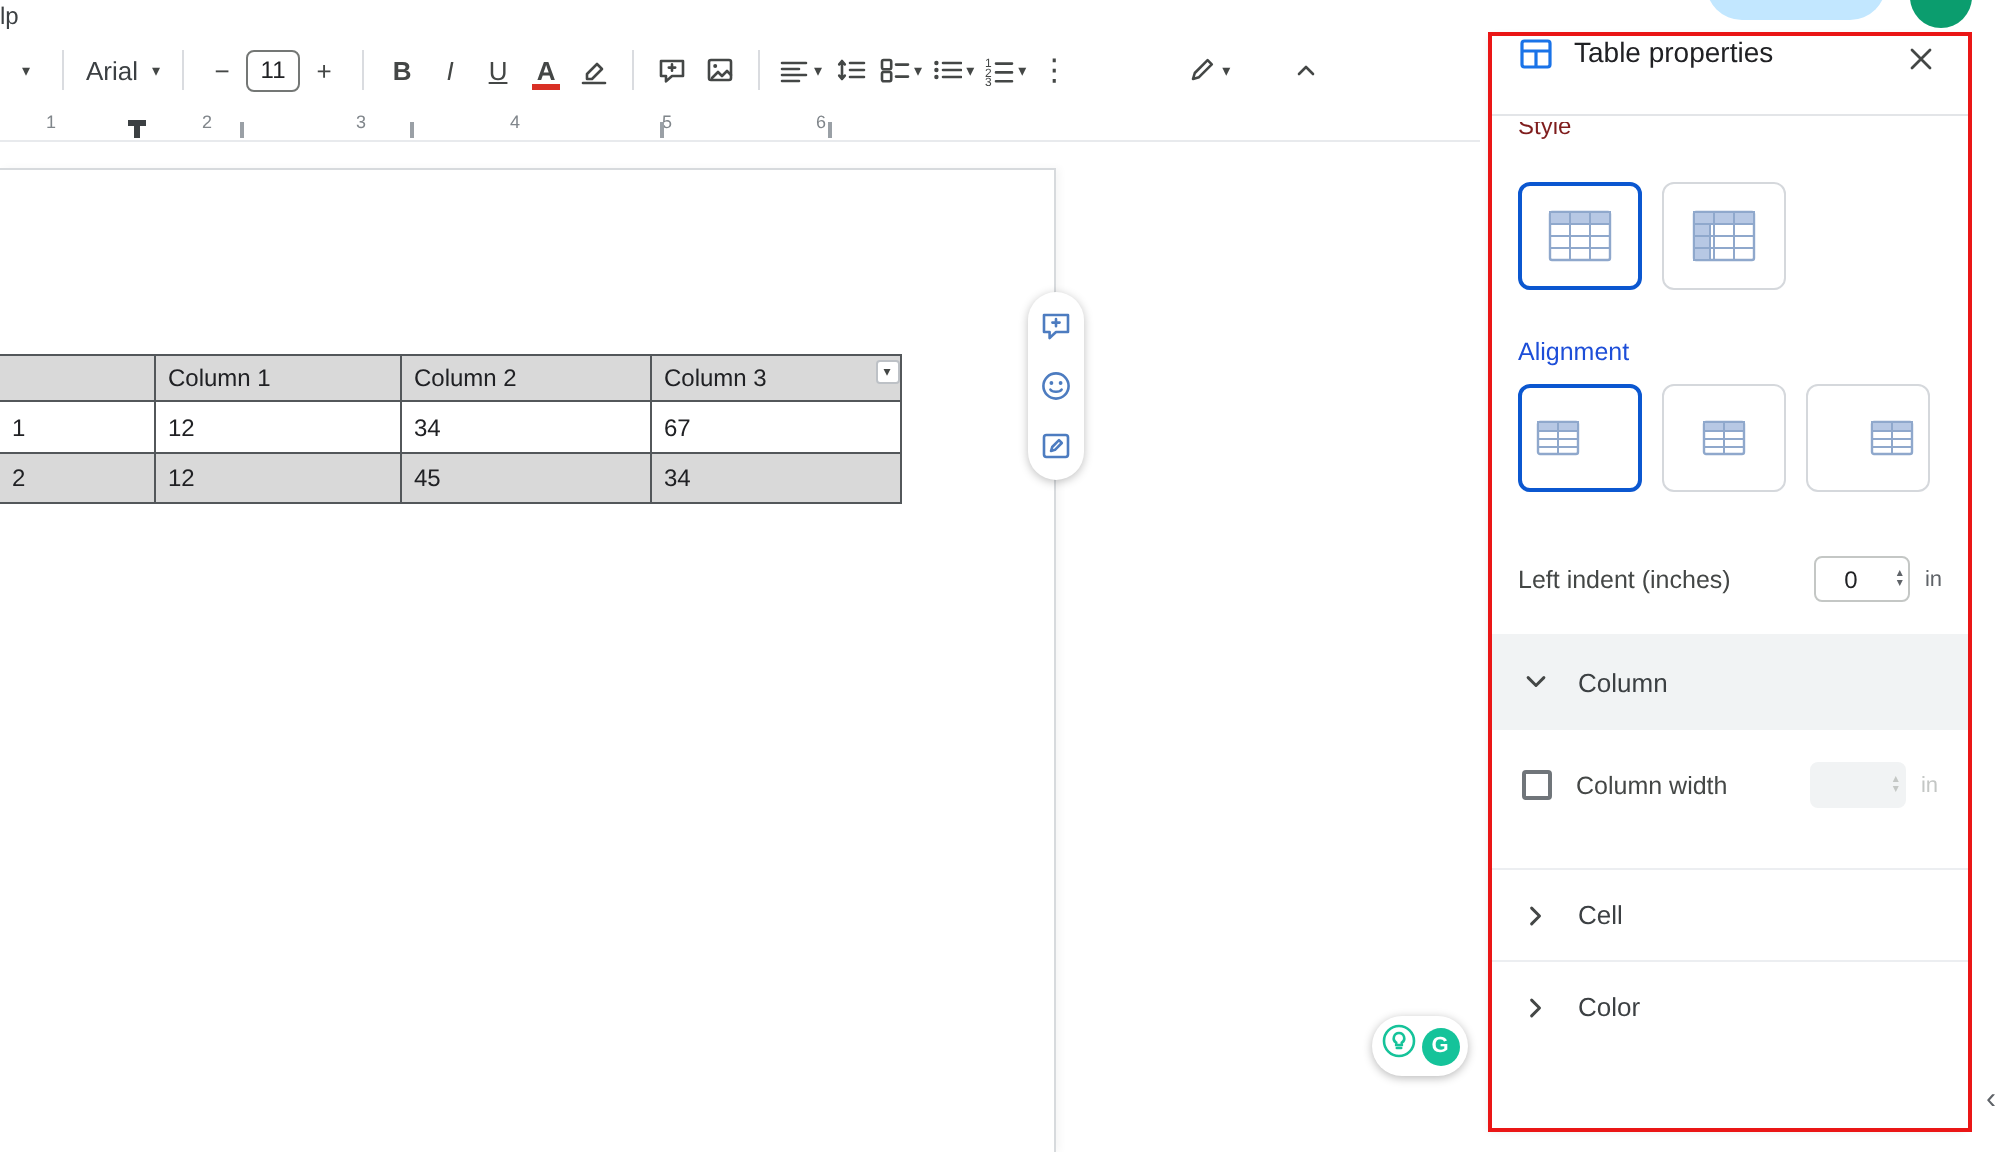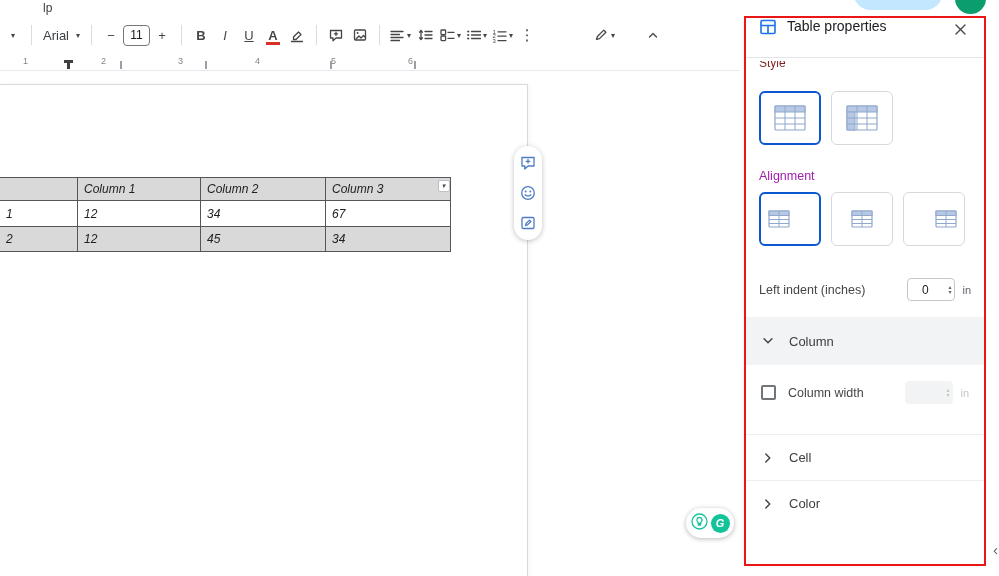--- a/index.html
+++ b/index.html
@@ -2,21 +2,21 @@
 <html><head>
 <meta charset="utf-8">
 <style>
   * { box-sizing: border-box; }
   html,body { margin:0; padding:0; }
   body { font-family:"Liberation Sans", sans-serif; background:#fff; }
   .root { position:relative; width:999px; height:576px; background:#fff; overflow:hidden; color:#202124; }
 
   
   .topbar { position:absolute; left:0; top:0; right:0; height:53px; background:#fff; z-index:5; }
-  .menu-fragment { position:absolute; left:0; top:1px; font-size:12px; color:#3c4043;padding-left:43px; }
+  .menu-fragment { position:absolute; left:0; top:1px; font-size:12px; color:#3c4043; }
   .share-btn { position:absolute; top:-26px; right:56px; width:90px; height:36px; border-radius:18px; background:#c2e7ff; }
   .avatar { position:absolute; top:-17px; right:13px; width:31px; height:31px; border-radius:50%; background:#0b9d6e; }
 
   .toolbar { position:absolute; left:0; top:20px; height:30px; display:flex; align-items:center; }
   .ti { height:26px; min-width:24px; display:flex; align-items:center; justify-content:center; border-radius:4px; color:#444746; font-size:13px; padding:0 2px; }
   .ti svg { display:block; }
   .ic path, .ic rect, .ic circle, .ic line { stroke:#444746; fill:none; stroke-width:1.3; stroke-linecap:round; stroke-linejoin:round; }
   .ic .f { fill:#444746; stroke:none; }
   .ic text { fill:#444746; stroke:none; font-size:6px; font-family:"Liberation Sans",sans-serif; }
   .caret { font-size:8px; color:#444746; margin-left:2px; }
@@ -31,21 +31,21 @@
   .more-dots { font-size:15px; color:#444746; letter-spacing:0; }
 
   
   .ruler { position:absolute; left:0; top:54px; width:740px; height:17px; background:#fff; border-bottom:1px solid #e8eaed; z-index:4; }
   .ruler-num { position:absolute; top:2px; font-size:9px; color:#80868b; }
   .marker-dark { position:absolute; top:6px; width:9px; height:3px; background:#3c4043; }
   .marker-dark::after { content:""; position:absolute; left:3px; top:3px; width:3px; height:6px; background:#3c4043; }
   .marker-gray { position:absolute; top:7px; width:2px; height:8px; background:#9aa0a6; }
 
   
-  .canvas { position:absolute; left:0; top:71px; width:745px; bottom:0; background:#fff;font-style:italic; }
+  .canvas { position:absolute; left:0; top:71px; width:745px; bottom:0; background:#fff; }
   .page { position:absolute; left:0; top:13px; width:528px; height:492px; background:#fff; border-top:1px solid #d7dadd; border-right:1px solid #d7dadd; box-shadow:2px 0 4px rgba(0,0,0,0.04); }
 
   .doc-table { position:absolute; left:-1px; top:92px; border-collapse:collapse; table-layout:fixed; font-size:12px; color:#202124; }
   .doc-table td { border:1px solid #53575a; padding:2px 6px; vertical-align:middle; overflow:hidden; white-space:nowrap; }
   .doc-table tr.hdr td { background:#d9d9d9; height:23px; }
   .doc-table tr.r1 td { background:#fff; height:26px; }
   .doc-table tr.r2 td { background:#d9d9d9; height:25px; }
   .cell-menu { position:absolute; right:1px; top:2px; width:12px; height:12px; font-size:7px; color:#444746; background:#fff; border:1px solid #bdc1c6; border-radius:2px; display:flex; align-items:center; justify-content:center; }
   .c3wrap { position:relative; }
 
@@ -74,21 +74,21 @@
   .thumb-row { display:flex; gap:10px; margin-top:20px; }
   .thumb { width:62px; height:54px; border:1px solid #d5d8dc; border-radius:6px; background:#fff; display:flex; align-items:center; }
   .thumb.center { justify-content:center; }
   .thumb.left { justify-content:flex-start; padding-left:7px; }
   .thumb.right { justify-content:flex-end; padding-right:7px; }
   .thumb.selected { border:2px solid #0b57d0; }
   .tglyph rect.frame { stroke:#8fa8cc; fill:#fff; stroke-width:1.2; }
   .tglyph rect.band { fill:#b7c8e4; stroke:#8fa8cc; stroke-width:1; }
   .tglyph path { stroke:#8fa8cc; stroke-width:1; fill:none; }
 
-  .sec-label { margin-top:24px; font-size:12.5px; color:#a21caf; }
+  .sec-label { margin-top:24px; font-size:12.5px; color:#1d4ed8; }
 
   .indent-row { margin-top:32px; display:flex; align-items:center; }
   .indent-label { font-size:12.5px; color:#444746; }
   .num-box { margin-left:auto; width:48px; height:23px; border:1px solid #c4c7c5; border-radius:4px; display:flex; align-items:center; padding:0 3px 0 4px; }
   .num-box input { width:26px; border:none; outline:none; font-size:12px; color:#202124; text-align:center; font-family:"Liberation Sans",sans-serif; background:transparent; padding:0; }
   .stepper { display:flex; flex-direction:column; margin-left:auto; line-height:5px; font-size:6px; color:#5f6368; }
   .stepper.dis { color:#c4c7c5; }
   .unit { font-size:11px; color:#5f6368; margin-left:7px; }
   .unit.dis { color:#c4c7c5; }
 

